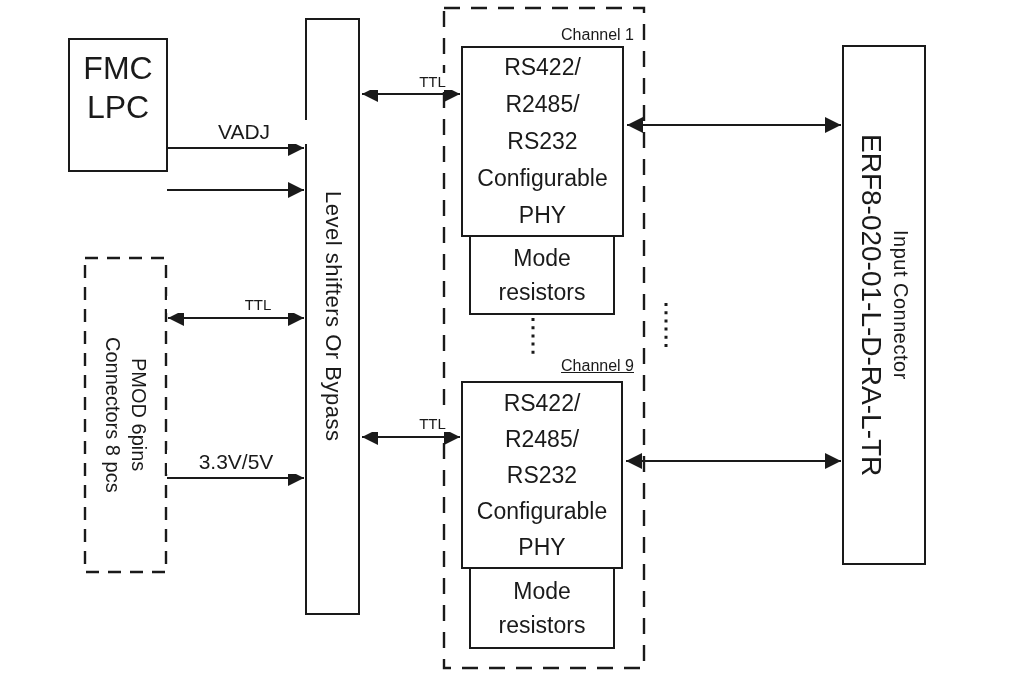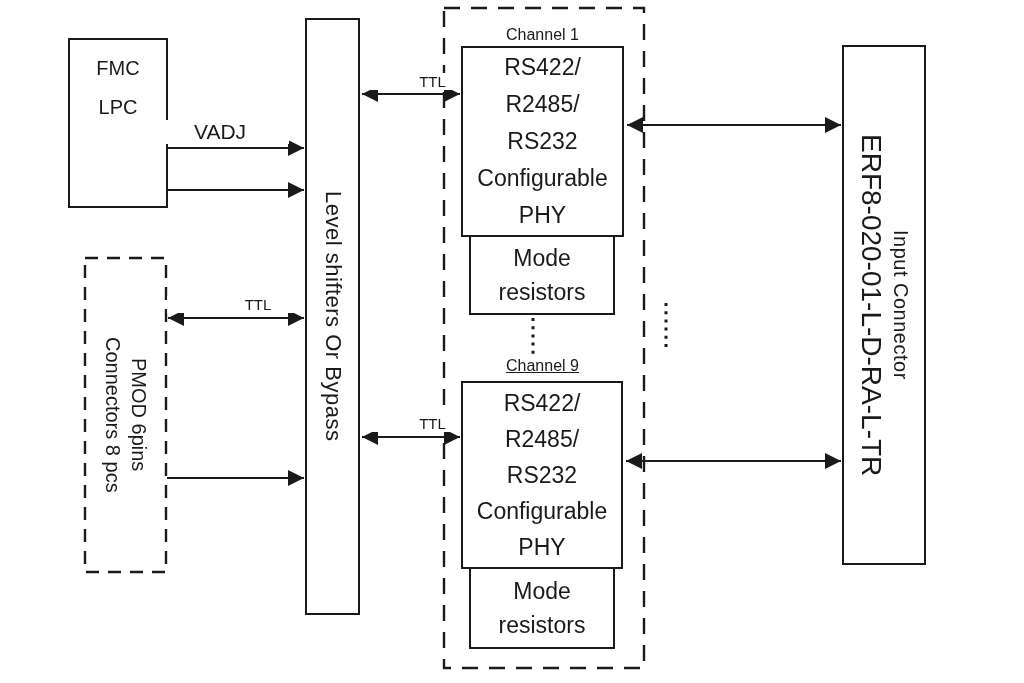--- a/index.html
+++ b/index.html
@@ -7,45 +7,45 @@
   #canvas{
     position:relative;width:1024px;height:683px;background:#ffffff;
     font-family:"Liberation Sans","DejaVu Sans",sans-serif;color:#1a1a1a;
     overflow:hidden;
   }
   #overlay{position:absolute;left:0;top:0;width:1024px;height:683px;}
   .box{position:absolute;border:2px solid #1a1a1a;background:#fff;}
   .center-flex{display:flex;align-items:center;justify-content:center;}
   .preline{white-space:pre-line;text-align:center;}
   
-  #fmc{left:68px;top:38px;width:100px;height:170px;font-size:20px;line-height:39px;padding-top:9px;}
+  #fmc{left:68px;top:38px;width:100px;height:134px;font-size:32px;line-height:39px;padding-top:9px;}
   
   #level{left:305px;top:18px;width:55px;height:597px;}
   #level .vtext{writing-mode:vertical-rl;font-size:22px;letter-spacing:.5px;}
   
   #pmod{position:absolute;left:85px;top:258px;width:81px;height:314px;}
   .vstack{writing-mode:vertical-rl;text-align:center;}
   .vstack span{display:block;}
   #pmod .vstack{font-size:20px;line-height:26px;}
   
-  .ch-label{position:absolute;left:461px;width:163px;text-align:center;font-size:16px;}
+  .ch-label{position:absolute;left:471px;width:163px;text-align:right;font-size:16px;}
   #ch1-label{top:26px;}
   #ch8-label{top:357px;text-decoration:underline;}
   #phy1{left:461px;top:46px;width:163px;height:191px;font-size:23px;line-height:37px;}
   #mode1{left:469px;top:235px;width:146px;height:80px;font-size:23px;line-height:34px;}
   #phy8{left:461px;top:381px;width:162px;height:188px;font-size:23px;line-height:36px;}
   #mode8{left:469px;top:567px;width:146px;height:82px;font-size:23px;line-height:34px;}
   
   #inputconn{left:842px;top:45px;width:84px;height:520px;}
   #inputconn .vstack .small{font-size:20px;line-height:26px;letter-spacing:.5px;}
   #inputconn .vstack .big{font-size:28px;line-height:34px;}
   
   .sig{position:absolute;text-align:center;font-size:21px;background:#fff;}
   .sig.sm{font-size:15px;padding-left:44px;}
-  #lbl-vadj{left:151px;width:138px;top:120px;}
+  #lbl-vadj{left:175px;width:138px;top:120px;}
   #lbl-33v{left:167px;width:138px;top:162px;}
   #lbl-ttl-top{left:360px;width:101px;top:73px;}
   #lbl-ttl-left{left:167px;width:138px;top:296px;}
   #lbl-ttl-ch8{left:360px;width:101px;top:415px;}
   #lbl-335v{left:167px;width:138px;top:450px;}
 </style>
 </head>
 <body>
 
 <div id="canvas">
@@ -109,14 +109,15 @@
     <div class="vstack">
       <span class="small">Input Connector</span>
       <span class="big">ERF8-020-01-L-D-RA-L-TR</span>
     </div>
   </div>
 
   <div class="sig" id="lbl-vadj">VADJ</div>
   <div class="sig sm" id="lbl-ttl-top">TTL</div>
   <div class="sig sm" id="lbl-ttl-left">TTL</div>
   <div class="sig sm" id="lbl-ttl-ch8">TTL</div>
+  <div class="sig" id="lbl-335v">3.3V/5V</div>
 
 </div>
 
 </body></html>

